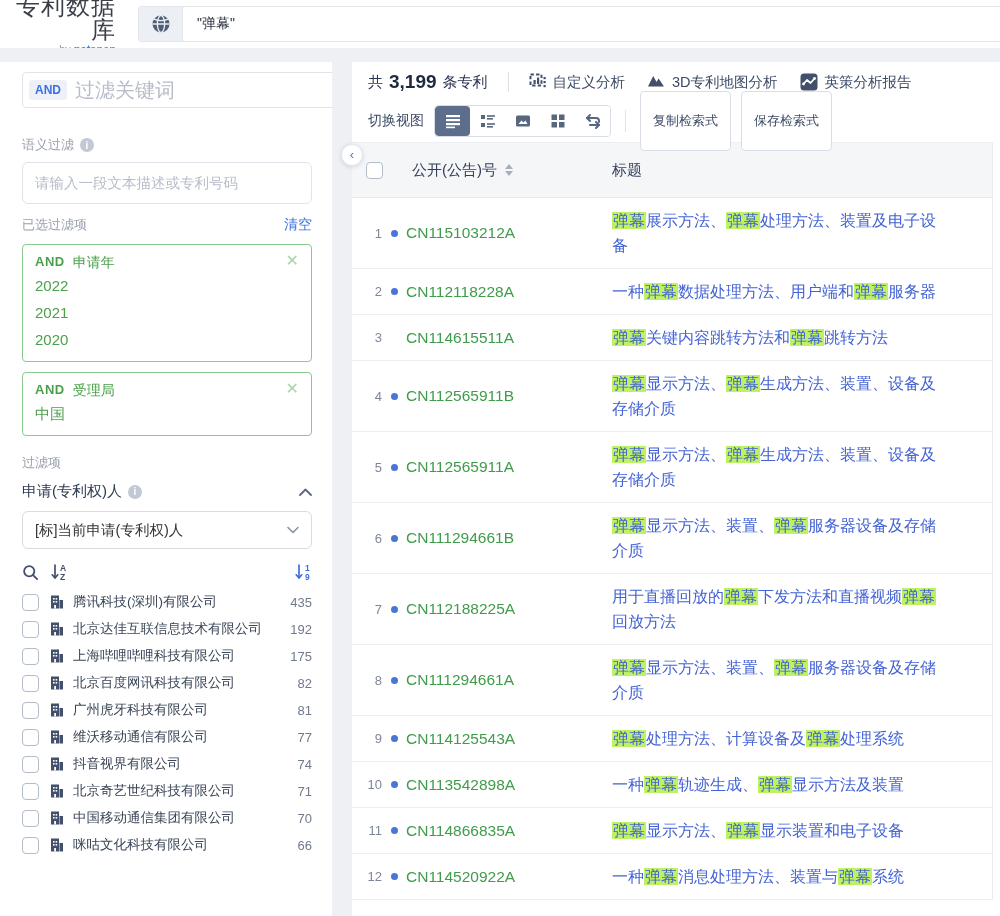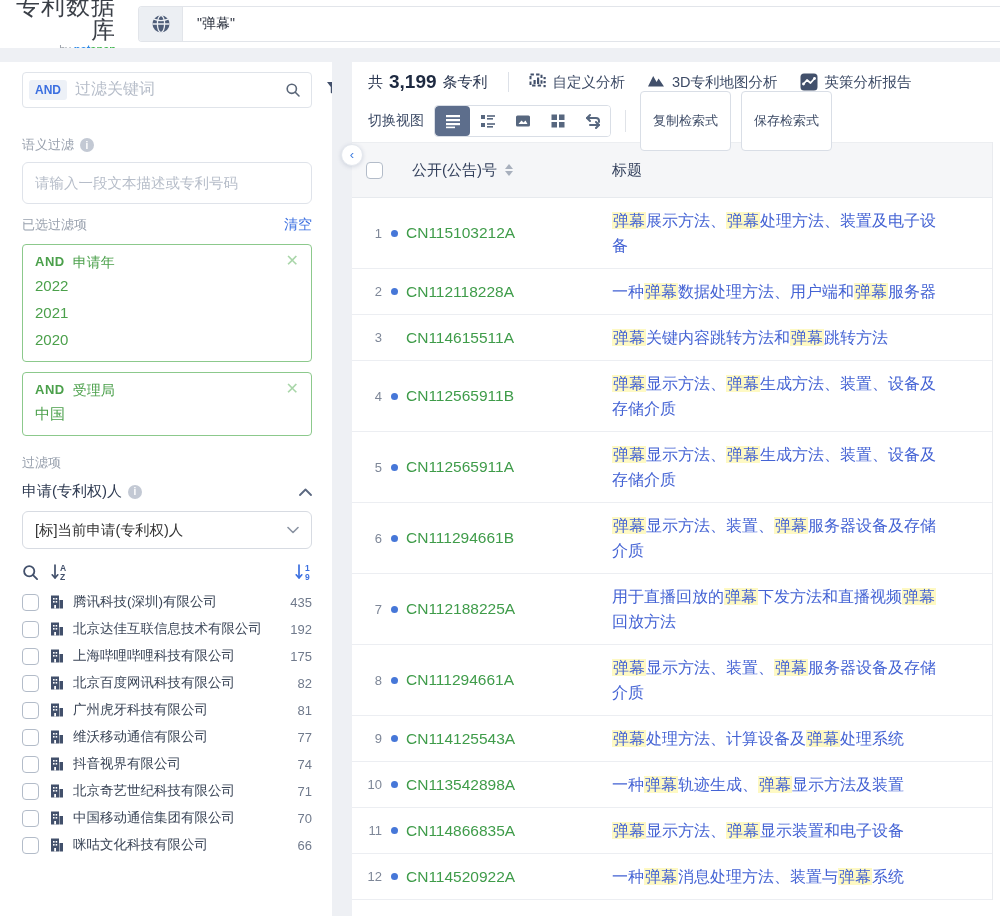--- a/index.html
+++ b/index.html
@@ -29,21 +29,21 @@
   .main { flex:1; background:#fff; overflow:hidden; }
 
   .collapse-btn { position:absolute; left:341px; top:82px; width:22px; height:22px; border-radius:50%;
     background:#fff; border:1px solid #e4e8ee; box-shadow:0 1px 4px rgba(60,80,120,.18);
     color:#3f7de0; font-size:13px; line-height:20px; text-align:center; cursor:pointer; z-index:5; padding:0; }
 
   
   .kw-row { display:flex; align-items:center; }
   .kw-input { flex:1; height:36px; border:1px solid #e0e4ea; border-radius:4px; display:flex; align-items:center; padding:0 10px 0 6px; }
   .and-pill { background:#edf1f7; color:#3b6fe0; font-size:12px; font-weight:bold; border-radius:3px; padding:3px 6px; margin-right:8px; }
-  .kw-input input { border:none; outline:none; flex:1; font-size:16px; color:#333; min-width:0; font-family:Liberation Mono, monospace; }
+  .kw-input input { border:none; outline:none; flex:1; font-size:20px; color:#333; min-width:0; font-family:Liberation Sans, sans-serif; }
   .kw-input input::placeholder, .sem-input::placeholder { color:#b6bdc9; }
   .funnel-btn { margin-left:14px; display:flex; align-items:center; cursor:pointer; }
 
   .sec-label { font-size:13px; color:#99a1ae; display:flex; align-items:center; gap:6px; }
   .lbl-semantic { margin-top:28px; }
   .info-dot { width:14px; height:14px; border-radius:50%; background:#c3c9d4; color:#fff; font-size:10px;
     display:inline-flex; align-items:center; justify-content:center; font-weight:bold; font-style:normal; }
   .sem-input { width:100%; height:42px; border:1px solid #dfe3ea; border-radius:6px; margin-top:8px;
     padding:0 12px; font-size:14.5px; outline:none; font-family:inherit; color:#333; }
 
@@ -100,21 +100,21 @@
   .sort-glyph i { width:0; height:0; border-left:4px solid transparent; border-right:4px solid transparent; display:block; }
   .sort-glyph .up { border-bottom:5px solid #a8b0bd; }
   .sort-glyph .dn { border-top:5px solid #a8b0bd; }
 
   .trow { display:flex; align-items:center; border-bottom:1px solid #eceef2; padding:10px 0 10px 8px; }
   .trow .idx { width:22px; text-align:right; font-size:13px; color:#7e8798; flex:0 0 22px; }
   .trow .dotc { width:24px; flex:0 0 24px; display:flex; justify-content:center; }
   .trow .dot { width:7px; height:7px; border-radius:50%; background:#4677d8; }
   .trow .pnum { width:206px; flex:0 0 206px; font-size:15.5px; color:#3f9c4a; cursor:pointer; }
   .trow .ptitle { width:334px; flex:0 0 334px; font-size:16px; color:#4463d4; line-height:25px; cursor:pointer; }
-  .ptitle .hl { background:#fef9c3; padding:0 1px; }
+  .ptitle .hl { background:#bef264; padding:0 1px; }
 
   svg { display:block; }
 </style>
 </head>
 <body>
 
 <div class="page">
 
   <header class="topbar">
     <div class="logo">

